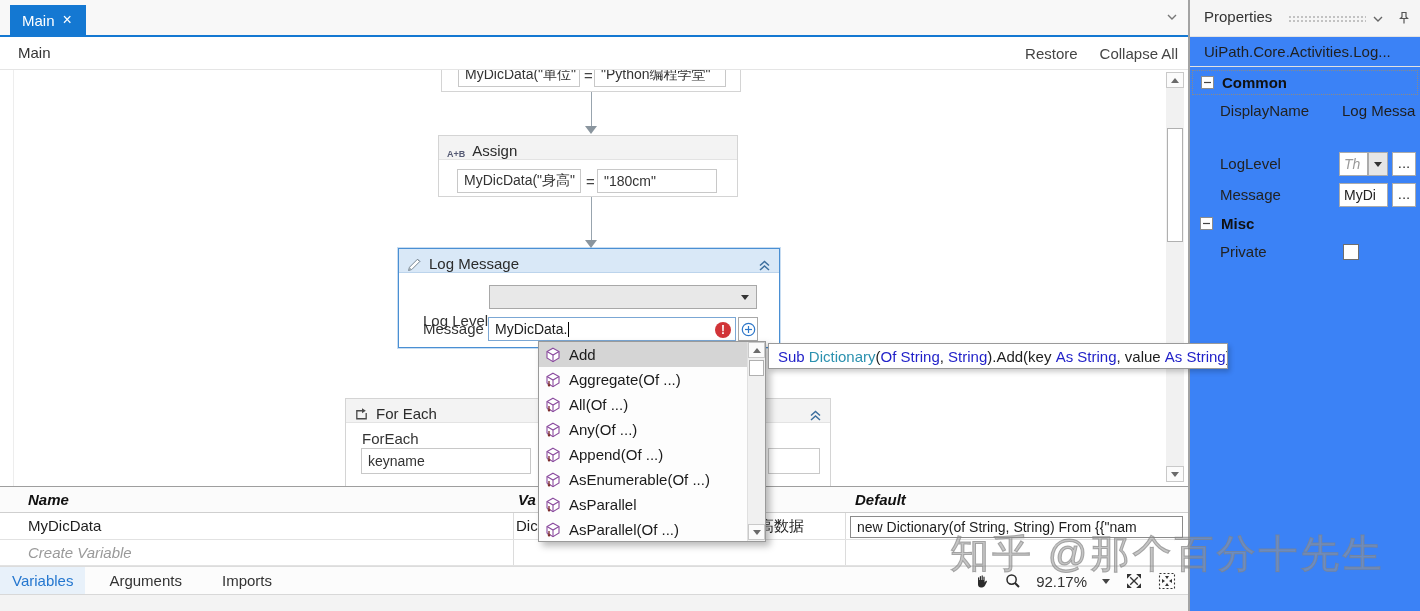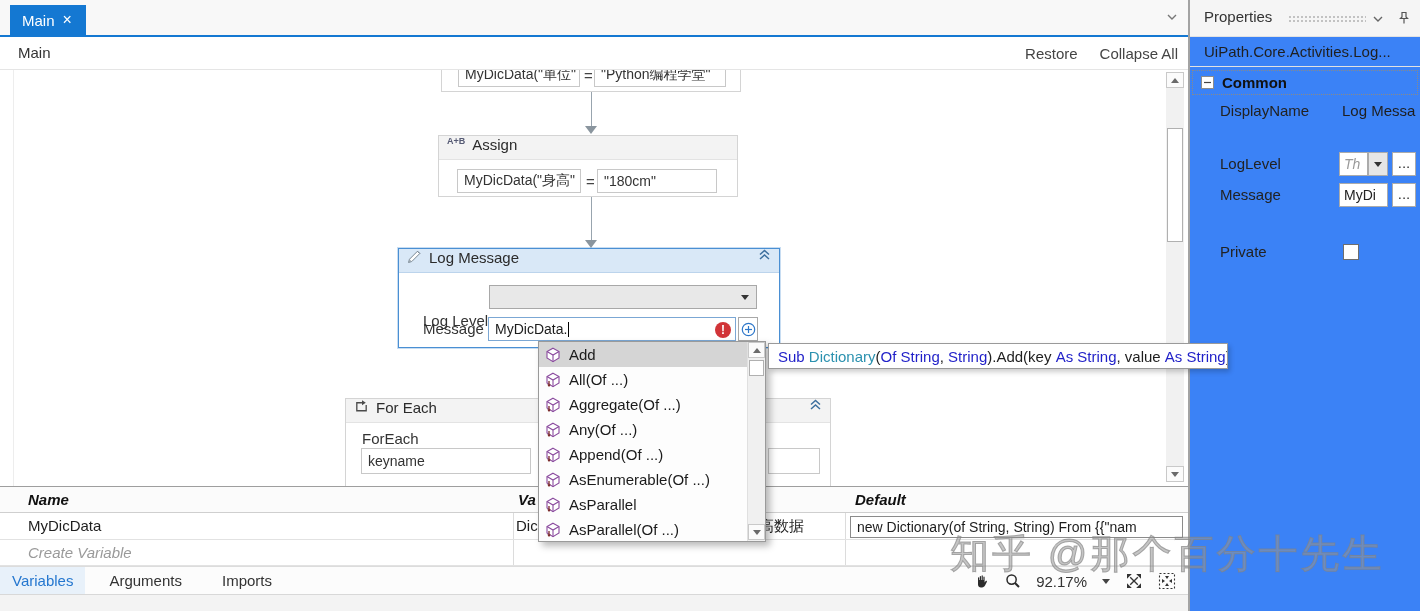--- a/index.html
+++ b/index.html
@@ -25,21 +25,21 @@
 
   
   .canvas { position:absolute; left:0; top:70px; width:1188px; height:418px; background:#fff; overflow:hidden; }
   .canvas-leftline { position:absolute; left:13px; top:0; width:1px; height:418px; background:#ededed; }
 
   .tbox { border:1px solid #c8c8c8; background:#fff; font-size:14px; color:#333;
     padding:0 6px; white-space:nowrap; overflow:hidden; display:flex; align-items:center; }
 
   .activity { position:absolute; border:1px solid #d4d4d4; background:#fff; }
   .act-header { height:24px; background:#f3f3f3; border-bottom:1px solid #e3e3e3;
-    display:flex; align-items:flex-start; gap:7px; padding:0 8px; color:#2b2b2b; }
+    display:flex; align-items:flex-end; gap:7px; padding:0 8px; color:#2b2b2b; }
   .act-header .spacer { flex:1; }
 
   .connector { position:absolute; width:1px; background:#98a4ae; }
   .arrowhead { position:absolute; width:0; height:0; border-left:6px solid transparent;
     border-right:6px solid transparent; border-top:8px solid #8a959e; }
 
   
   .logmsg { border:1px solid #4a8fd3; box-shadow:0 0 0 1px rgba(74,143,211,.30); }
   .logmsg .act-header { background:#d9e8f7; border-bottom:1px solid #bcd4ec; }
   .lm-label { position:absolute; left:24px; height:24px; line-height:24px; color:#333; }
@@ -373,20 +373,27 @@
       <div class="pp-morebtn" style="left:202px;">...</div>
     </div>
     <div class="pp-row" style="top:181px; height:30px;">
       <span class="lbl">Message</span>
       <div class="pp-box" style="left:149px; width:49px;">
         <span>MyDi</span>
       </div>
       <div class="pp-morebtn" style="left:202px;">...</div>
     </div>
 
+    <div class="pp-sect" style="top:211px;">
+      <svg width="13" height="13" viewBox="0 0 13 13">
+          <rect x="0.5" y="0.5" width="12" height="12" fill="#fff" stroke="#8c8c8c"></rect>
+          <line x1="3" y1="6.5" x2="10" y2="6.5" stroke="#444" stroke-width="1.2"></line>
+        </svg>
+      <span>Misc</span>
+    </div>
     <div class="pp-row" style="top:238px;">
       <span class="lbl">Private</span>
       <div class="pp-check"></div>
     </div>
   </div>
 
   <div class="dropdown">
     <div class="dd-item sel">
       <span class="cube-wrap">
         <svg width="16" height="16" viewBox="0 0 16 16">
@@ -400,34 +407,34 @@
       <span class="cube-wrap">
         <svg width="16" height="16" viewBox="0 0 16 16">
             <path d="M8 1.2 L14 4.6 L14 11 L8 14.6 L2 11 L2 4.6 Z" fill="#fff" stroke="#8a4a9e" stroke-width="1.1"></path>
             <path d="M2 4.6 L8 8 L14 4.6 M8 8 L8 14.6" fill="none" stroke="#8a4a9e" stroke-width="1.1"></path>
             <g stroke="#7a2a2a" stroke-width="1.3">
               <line x1="4" y1="9" x2="4" y2="14"></line>
             </g>
             <path d="M2.2 12.5 L4 15 L5.8 12.5 Z" fill="#7a2a2a"></path>
           </svg>
       </span>
+      <span>Aggregate(Of ...)</span>
+    </div>
+    <div class="dd-item">
+      <span class="cube-wrap">
+        <svg width="16" height="16" viewBox="0 0 16 16">
+            <path d="M8 1.2 L14 4.6 L14 11 L8 14.6 L2 11 L2 4.6 Z" fill="#fff" stroke="#8a4a9e" stroke-width="1.1"></path>
+            <path d="M2 4.6 L8 8 L14 4.6 M8 8 L8 14.6" fill="none" stroke="#8a4a9e" stroke-width="1.1"></path>
+            <g stroke="#7a2a2a" stroke-width="1.3">
+              <line x1="4" y1="9" x2="4" y2="14"></line>
+            </g>
+            <path d="M2.2 12.5 L4 15 L5.8 12.5 Z" fill="#7a2a2a"></path>
+          </svg>
+      </span>
       <span>All(Of ...)</span>
-    </div>
-    <div class="dd-item">
-      <span class="cube-wrap">
-        <svg width="16" height="16" viewBox="0 0 16 16">
-            <path d="M8 1.2 L14 4.6 L14 11 L8 14.6 L2 11 L2 4.6 Z" fill="#fff" stroke="#8a4a9e" stroke-width="1.1"></path>
-            <path d="M2 4.6 L8 8 L14 4.6 M8 8 L8 14.6" fill="none" stroke="#8a4a9e" stroke-width="1.1"></path>
-            <g stroke="#7a2a2a" stroke-width="1.3">
-              <line x1="4" y1="9" x2="4" y2="14"></line>
-            </g>
-            <path d="M2.2 12.5 L4 15 L5.8 12.5 Z" fill="#7a2a2a"></path>
-          </svg>
-      </span>
-      <span>Aggregate(Of ...)</span>
     </div>
     <div class="dd-item">
       <span class="cube-wrap">
         <svg width="16" height="16" viewBox="0 0 16 16">
             <path d="M8 1.2 L14 4.6 L14 11 L8 14.6 L2 11 L2 4.6 Z" fill="#fff" stroke="#8a4a9e" stroke-width="1.1"></path>
             <path d="M2 4.6 L8 8 L14 4.6 M8 8 L8 14.6" fill="none" stroke="#8a4a9e" stroke-width="1.1"></path>
             <g stroke="#7a2a2a" stroke-width="1.3">
               <line x1="4" y1="9" x2="4" y2="14"></line>
             </g>
             <path d="M2.2 12.5 L4 15 L5.8 12.5 Z" fill="#7a2a2a"></path>

